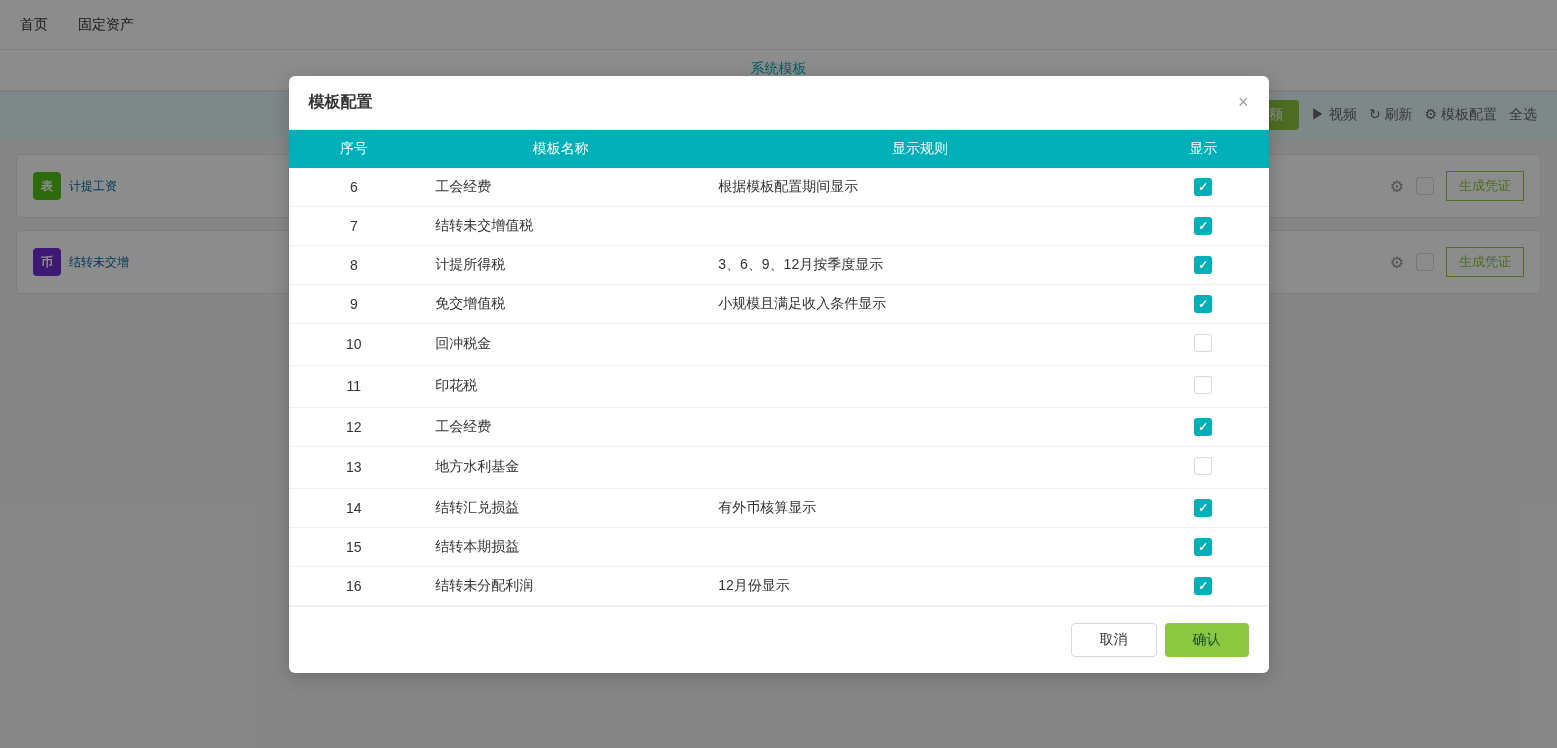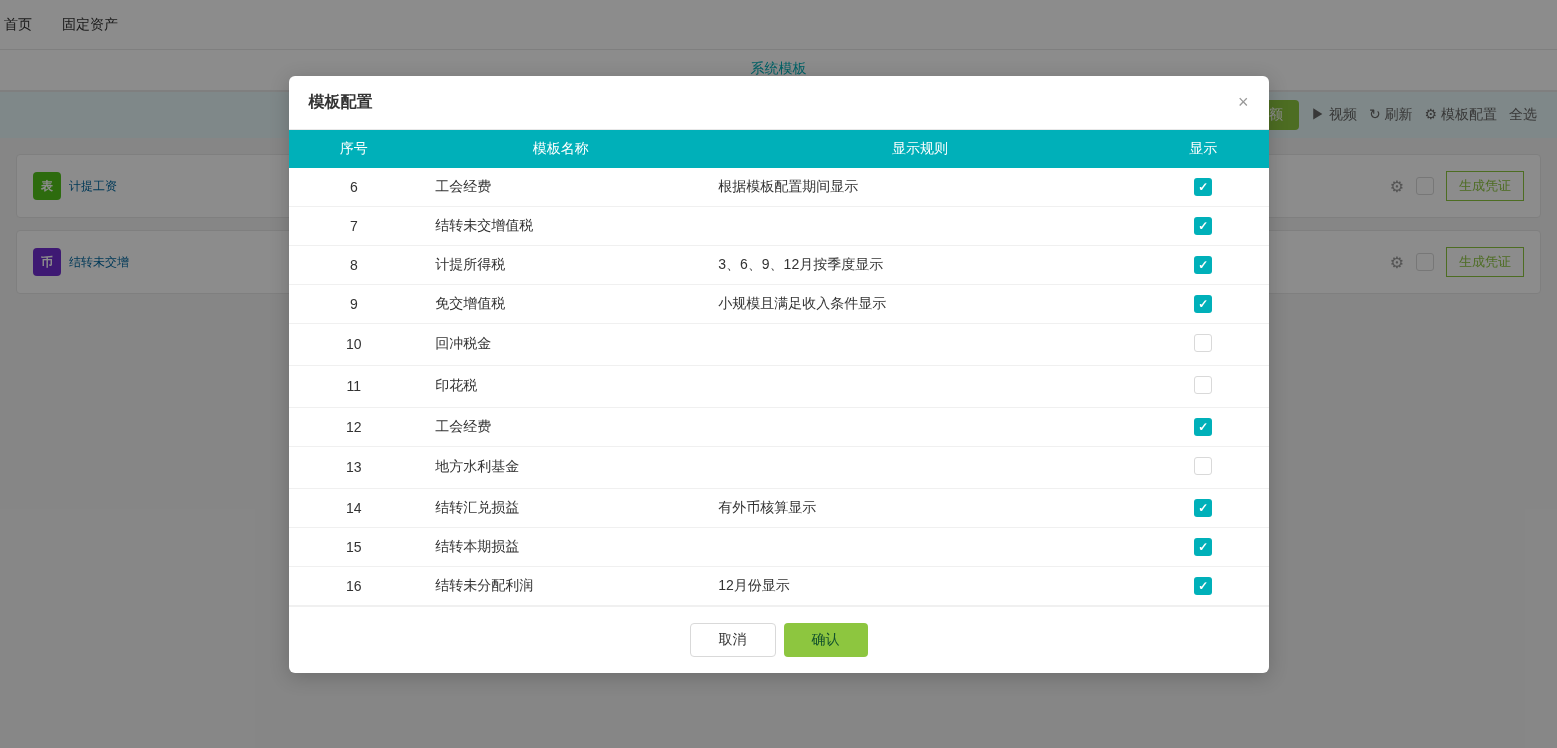--- a/index.html
+++ b/index.html
@@ -19,21 +19,21 @@
       inset: 0;
       background: #f5f5f5;
     }
 
     
     .top-nav {
       display: flex;
       align-items: center;
       background: #fff;
       height: 50px;
-      padding: 0 4px;
+      padding: 0 20px;
       border-bottom: 1px solid #e8e8e8;
     }
     .top-nav-item {
       margin-right: 30px;
       color: #333;
       font-size: 14px;
       cursor: pointer;
     }
 
     
@@ -247,21 +247,21 @@
       display: inline-flex;
       align-items: center;
       justify-content: center;
       cursor: pointer;
       background: #fff;
     }
 
     
     .modal-footer {
       display: flex;
-      justify-content: center;
+      justify-content: flex-end;
       gap: 8px;
       padding: 16px 20px;
       border-top: 1px solid #f0f0f0;
     }
     .btn-cancel {
       padding: 7px 28px;
       border: 1px solid #d9d9d9;
       background: #fff;
       border-radius: 4px;
       cursor: pointer;

